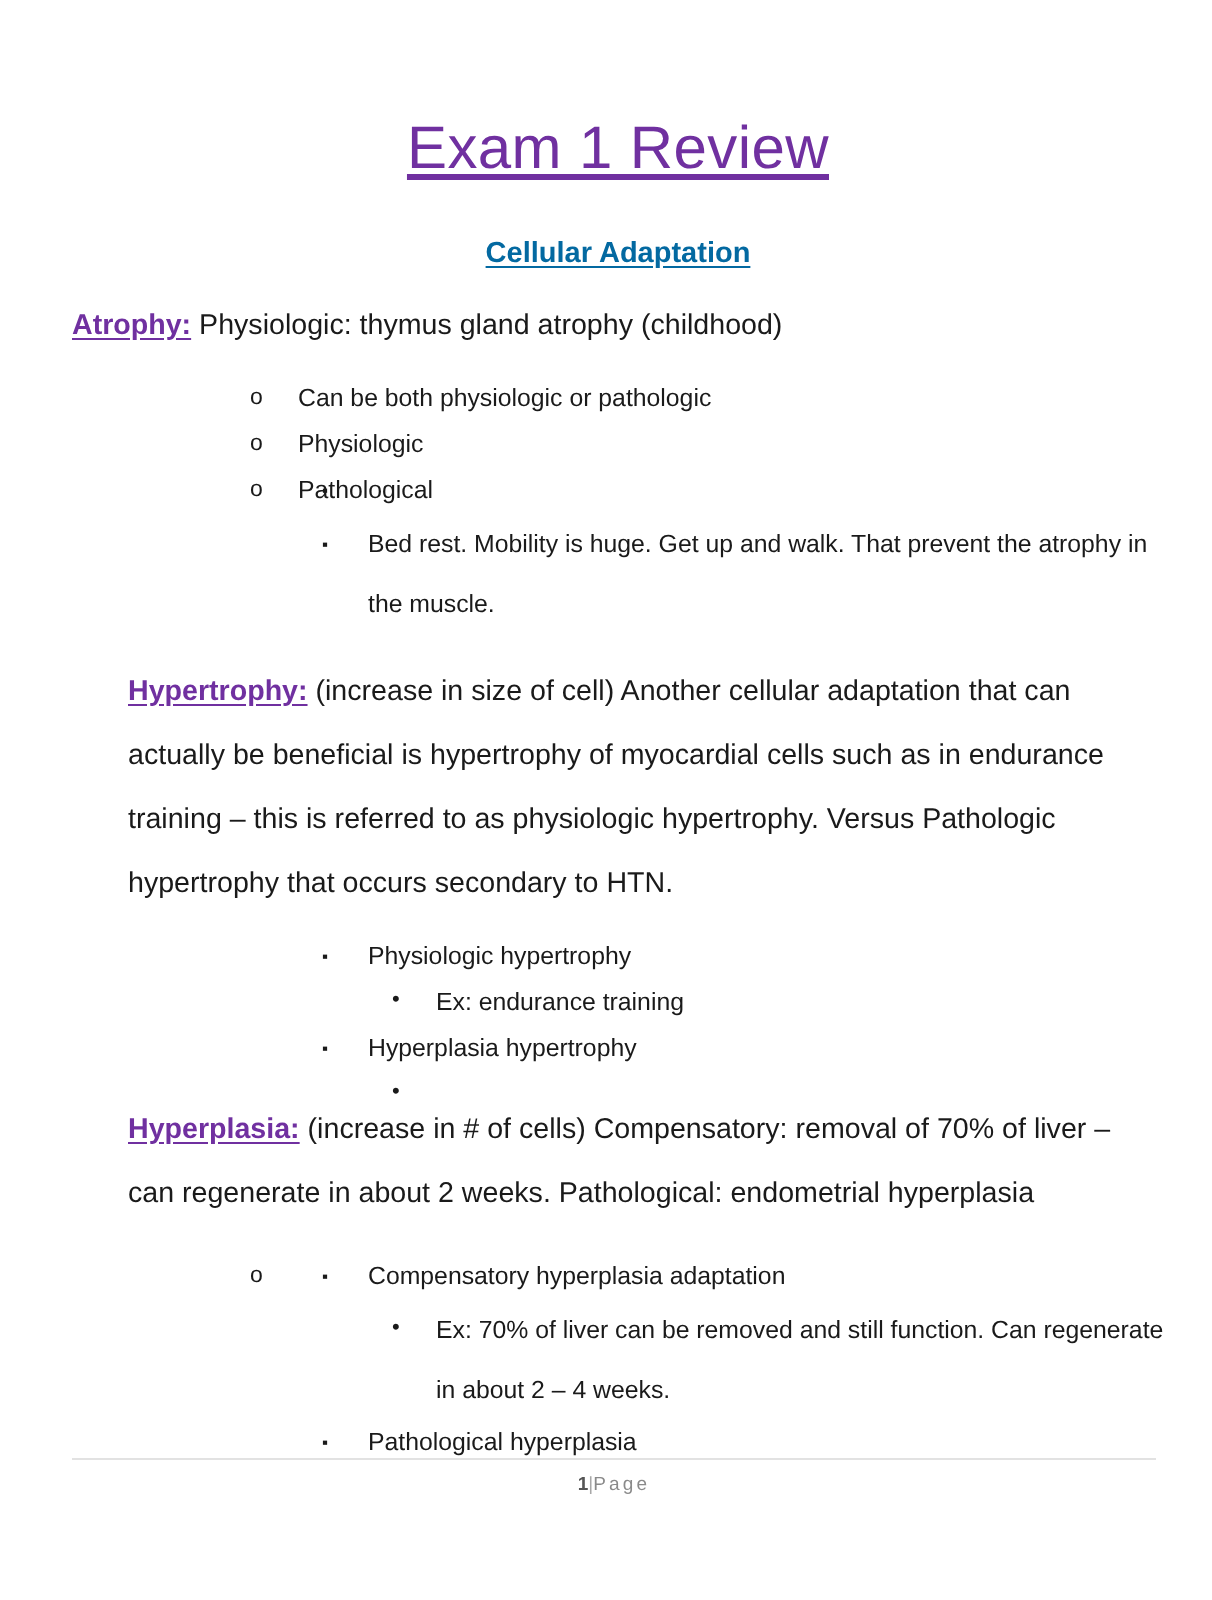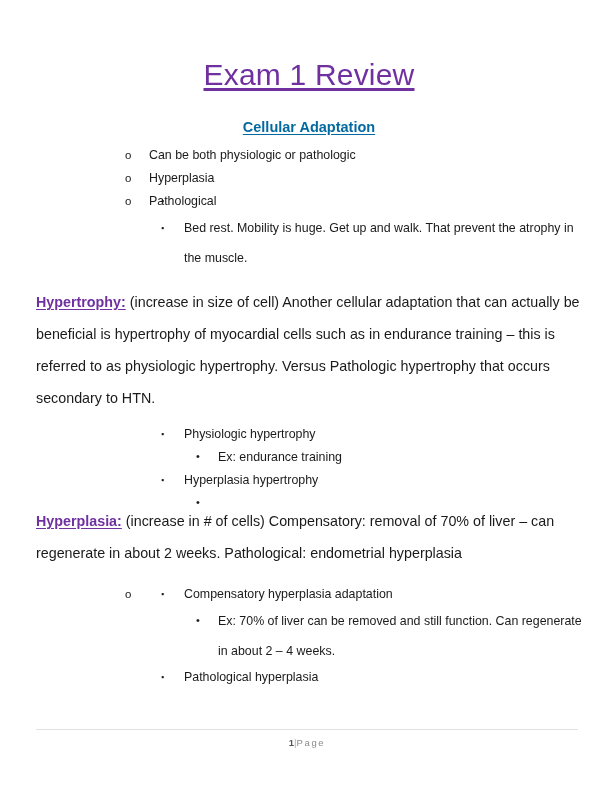--- a/index.html
+++ b/index.html
@@ -50,21 +50,21 @@
 
   
   .para {
     font-size: 14.3px;
     line-height: 32px;
     margin: 0;
     padding-top: 12px;
     text-align: left;
     color: #1a1a1a;
   }
-  .para.tight { padding-top: 13px; }
+  .para.tight { padding-top: 13px; margin-left: 28px; }
 
   .lead {
     color: #7030a0;
     font-weight: bold;
     text-decoration: underline;
     text-underline-offset: 2px;
   }
 
   
   .blist {
@@ -140,31 +140,32 @@
 </style>
 </head>
 <body>
 
 <div class="page">
 
   <h1 class="doc-title">Exam 1 Review</h1>
 
   <h2 class="section-title">Cellular Adaptation</h2>
 
+  <p class="para"><span class="lead">Atrophy:</span><span> Physiologic: thymus gland atrophy (childhood)</span></p>
 
   <div class="gap-sm"></div>
 
   <ul class="blist">
     <li class="bitem lvl1">
       <span class="marker">o</span>
       <span>Can be both physiologic or pathologic</span>
     </li>
     <li class="bitem lvl1">
       <span class="marker">o</span>
-      <span>Hyperplasia</span>
+      <span>Physiologic</span>
     </li>
     <li class="bitem lvl2">
       <span class="marker">▪</span>
     </li>
     <li class="bitem lvl1">
       <span class="marker">o</span>
       <span>Pathological</span>
     </li>
     <li class="bitem lvl2 wrapline">
       <span class="marker">▪</span>

